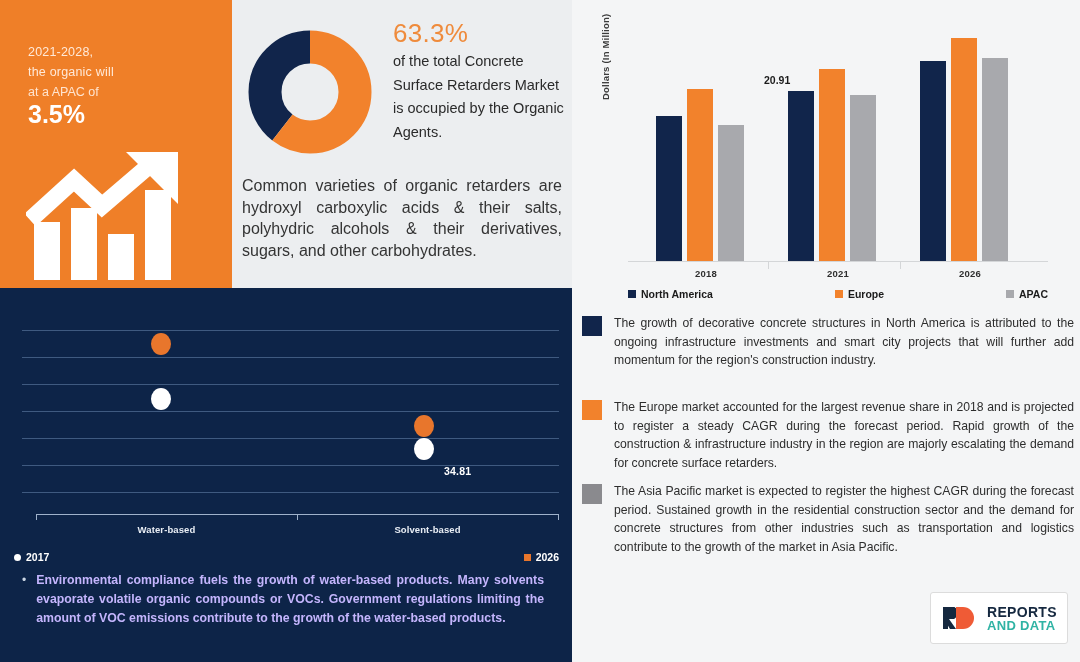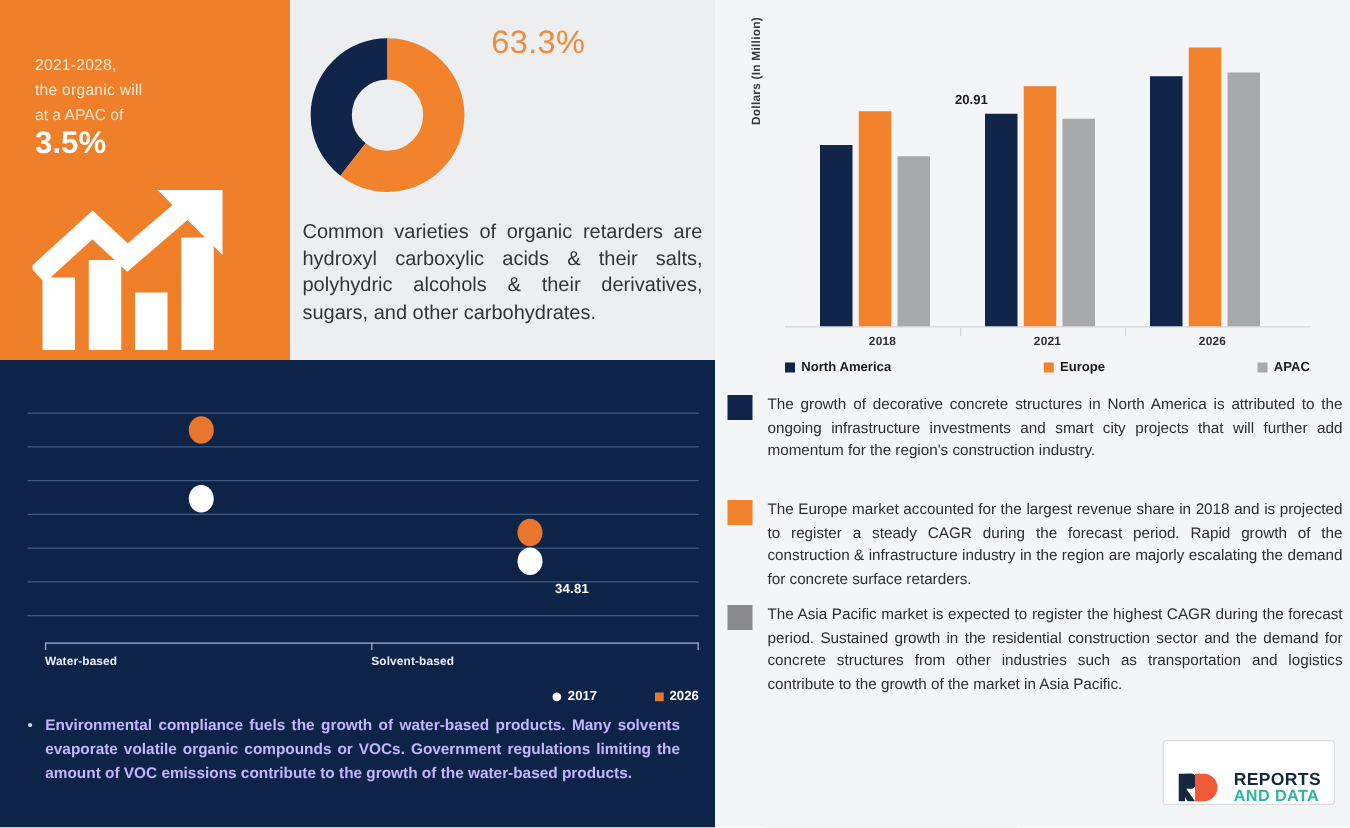--- a/index.html
+++ b/index.html
@@ -60,25 +60,25 @@
   .dot-orange { background: #e8762c; }
   .dot-white  { background: #ffffff; }
   .dot-value {
     position: absolute; color: #ffffff; font-size: 10.5px; font-weight: 700; letter-spacing: .2px; margin-top: 44px;
   }
   #dot-axis { position: absolute; left: 22px; top: 212px; width: 523px; height: 8px; }
   #dot-axis .ax-line { position: absolute; left: 0; top: 0; width: 100%; height: 1px; background: #9fb2cb; }
   #dot-axis .ax-tick { position: absolute; top: 0; width: 1px; height: 6px; background: #9fb2cb; }
   .cat-label {
     position: absolute; top: 222px; font-size: 9.5px; font-weight: 700;
-    color: #e9eef5; text-align: left; letter-spacing: .1px;
+    color: #e9eef5; text-align: center; letter-spacing: .1px;
   }
   #dot-legend {
     position: absolute; left: 0; top: 249px; width: 545px;
-    display: flex; justify-content: flex-end; gap: 46px; align-items: center;
+    display: flex; justify-content: space-between; gap: 46px; align-items: center;
   }
   .legend-entry { display: flex; align-items: center; gap: 5px; }
   .legend-dot { width: 7px; height: 7px; border-radius: 50%; }
   .legend-sq  { width: 7px; height: 7px; }
   .legend-text { font-size: 10.5px; font-weight: 700; color: #ffffff; }
   #dot-bullet {
     position: absolute; left: 22px; top: 283px; width: 522px;
     display: flex; gap: 10px;
   }
   #dot-bullet .bullet-mark { color: #cbd6e4; font-size: 12px; line-height: 19px; }
@@ -128,21 +128,21 @@
   .note-text {
     font-size: 12.2px; line-height: 18.6px; color: #2d2d2d; text-align: justify;
   }
   #note-0 { top: 314px; }
   #note-1 { top: 398px; }
   #note-2 { top: 482px; }
 
   #logo-box {
     position: absolute; left: 930px; top: 592px; width: 138px; height: 52px;
     background: #ffffff; border: 1px solid #dcdcdc; border-radius: 3px;
-    display: flex; align-items: flex-end; gap: 6px; padding: 0 10px;
+    display: flex; align-items: center; gap: 6px; padding: 0 10px;
   }
   #logo-text-wrap { display: flex; flex-direction: column; line-height: 1; }
   #logo-reports { font-size: 14px; font-weight: 700; color: #15283f; letter-spacing: .3px; }
   #logo-anddata { font-size: 13px; font-weight: 700; color: #2fb3a4; letter-spacing: .3px; }
 </style>
 </head>
 <body>
 
 <div id="root">
 
@@ -166,20 +166,21 @@
     </div>
 
     <div id="organic-panel">
       <svg id="donut-wrap" viewBox="0 0 128 128">
 
         <circle cx="64" cy="64" r="45" fill="none" stroke="#11254b" stroke-width="33" stroke-dasharray="111.9 170.8" transform="rotate(-90 64 64)" stroke-dashoffset="-170.8"></circle>
 
         <circle cx="64" cy="64" r="45" fill="none" stroke="#f2822c" stroke-width="33" stroke-dasharray="170.8 111.9" transform="rotate(-90 64 64)"></circle>
       </svg>
       <div id="donut-pct">63.3%</div>
+      <div id="donut-desc">of the total Concrete Surface Retarders Market is occupied by the Organic Agents.</div>
       <div id="organic-body">Common varieties of organic retarders are hydroxyl carboxylic acids &amp; their salts, polyhydric alcohols &amp; their derivatives, sugars, and other carbohydrates.</div>
     </div>
 
     <div id="dot-panel">
       <div id="dot-plot">
         <div class="grid-line" style="top:28px"></div>
         <div class="grid-line" style="top:55px"></div>
         <div class="grid-line" style="top:82px"></div>
         <div class="grid-line" style="top:109px"></div>
         <div class="grid-line" style="top:136px"></div>

